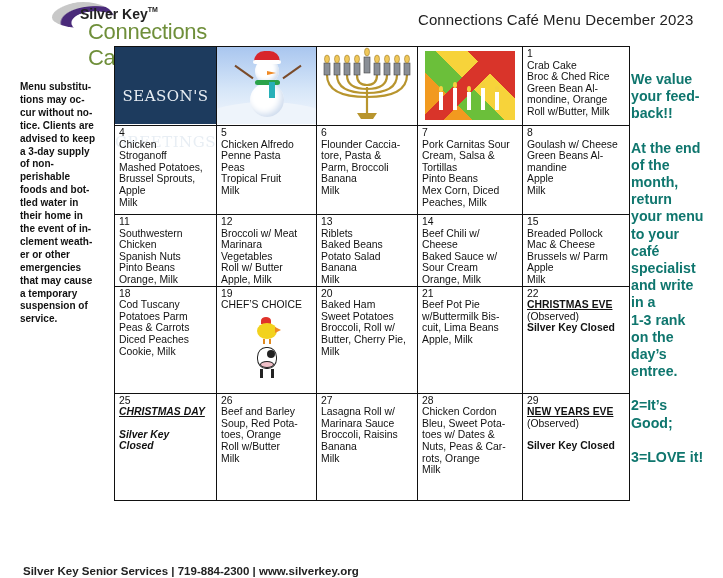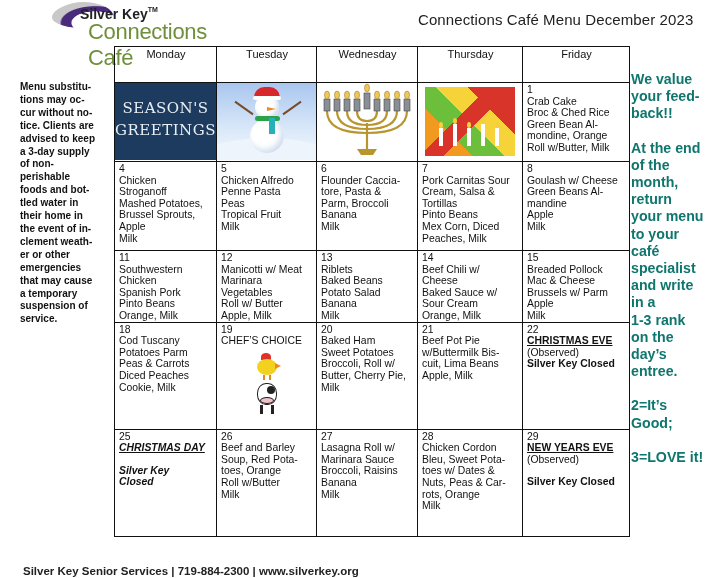--- a/index.html
+++ b/index.html
@@ -49,21 +49,21 @@
   .holiday-it { font-weight: bold; font-style: italic; text-decoration: underline; display: block; }
   .bold { font-weight: bold; display: block; }
   .bold-it { font-weight: bold; font-style: italic; display: block; }
   .gap { height: 11px; }
   .imgcell { padding: 0 !important; }
   .img-seasons {
     width: 100%; height: 77px; background: #1d3b5e; color: #e8eef4;
     font-family: "DejaVu Serif", serif; text-align: center; padding-top: 14px;
     font-size: 15px; line-height: 22px; letter-spacing: 0.5px;
   }
-  .img-seasons span { display: block; }
+  .img-seasons span { display: block; margin-top: 24px; }
   .img-snowman {
     width: 100%; height: 77px; position: relative; overflow: hidden;
     background: linear-gradient(#a9c6ef 0%, #d6e6f8 55%, #f4f8fd 100%);
   }
   .sm-ground { position: absolute; left: -10px; right: -10px; bottom: -8px; height: 30px; background: #eef4fb; border-radius: 50%; }
   .sm-body { position: absolute; left: 33px; top: 36px; width: 34px; height: 34px; background: #fff; border-radius: 50%; box-shadow: inset -3px -3px 6px #cfdcee; }
   .sm-head { position: absolute; left: 38px; top: 12px; width: 24px; height: 24px; background: #fff; border-radius: 50%; box-shadow: inset -2px -2px 4px #cfdcee; }
   .sm-hat { position: absolute; left: 37px; top: 4px; width: 26px; height: 12px; background: #d8262b; border-radius: 13px 13px 2px 2px; }
   .sm-hatrim { position: absolute; left: 36px; top: 13px; width: 28px; height: 4px; background: #fff; border-radius: 2px; }
   .sm-scarf { position: absolute; left: 38px; top: 33px; width: 25px; height: 5px; background: #2aa24a; border-radius: 3px; }
@@ -163,27 +163,20 @@
 
 <table class="calendar">
   <colgroup>
       <col class="c1">
       <col class="c2">
       <col class="c3">
       <col class="c4">
       <col class="c5">
     </colgroup>
   <tbody>
-      <tr class="r0">
-    <th>Monday</th>
-    <th>Tuesday</th>
-    <th>Wednesday</th>
-    <th>Thursday</th>
-    <th>Friday</th>
-  </tr>
   <tr class="r1">
     <td class="imgcell">
       <div class="img-seasons">
         <span>SEASON'S</span>
         <span>GREETINGS</span>
       </div>
     </td>
     <td class="imgcell">
       <div class="img-snowman">
         <div class="sm-ground"></div>
@@ -301,27 +294,27 @@
           <span class="line">mandine</span>
           <span class="line">Apple</span>
           <span class="line">Milk</span>
         </td>
       </tr>
   <tr class="r3" id="week3">
         <td>
           <span class="daynum">11</span>
           <span class="line">Southwestern</span>
           <span class="line">Chicken</span>
-          <span class="line">Spanish Pork</span>
+          <span class="line">Spanish Nuts</span>
           <span class="line">Pinto Beans</span>
           <span class="line">Orange, Milk</span>
         </td>
         <td>
           <span class="daynum">12</span>
-          <span class="line">Manicotti w/ Meat</span>
+          <span class="line">Broccoli w/ Meat</span>
           <span class="line">Marinara</span>
           <span class="line">Vegetables</span>
           <span class="line">Roll w/ Butter</span>
           <span class="line">Apple, Milk</span>
         </td>
         <td>
           <span class="daynum">13</span>
           <span class="line">Riblets</span>
           <span class="line">Baked Beans</span>
           <span class="line">Potato Salad</span>

